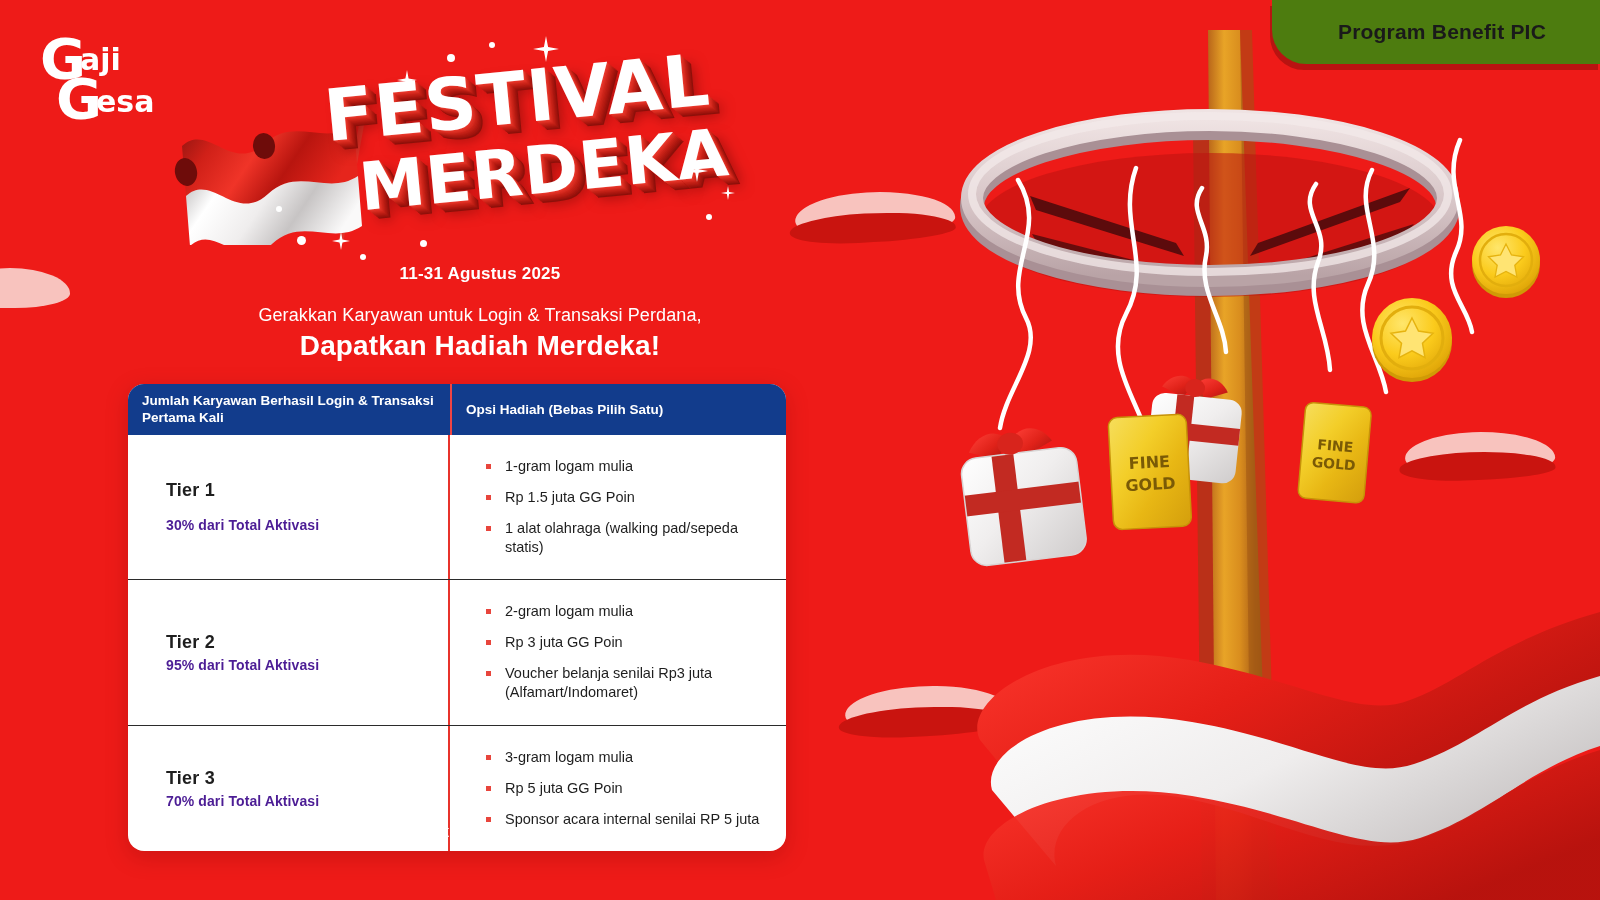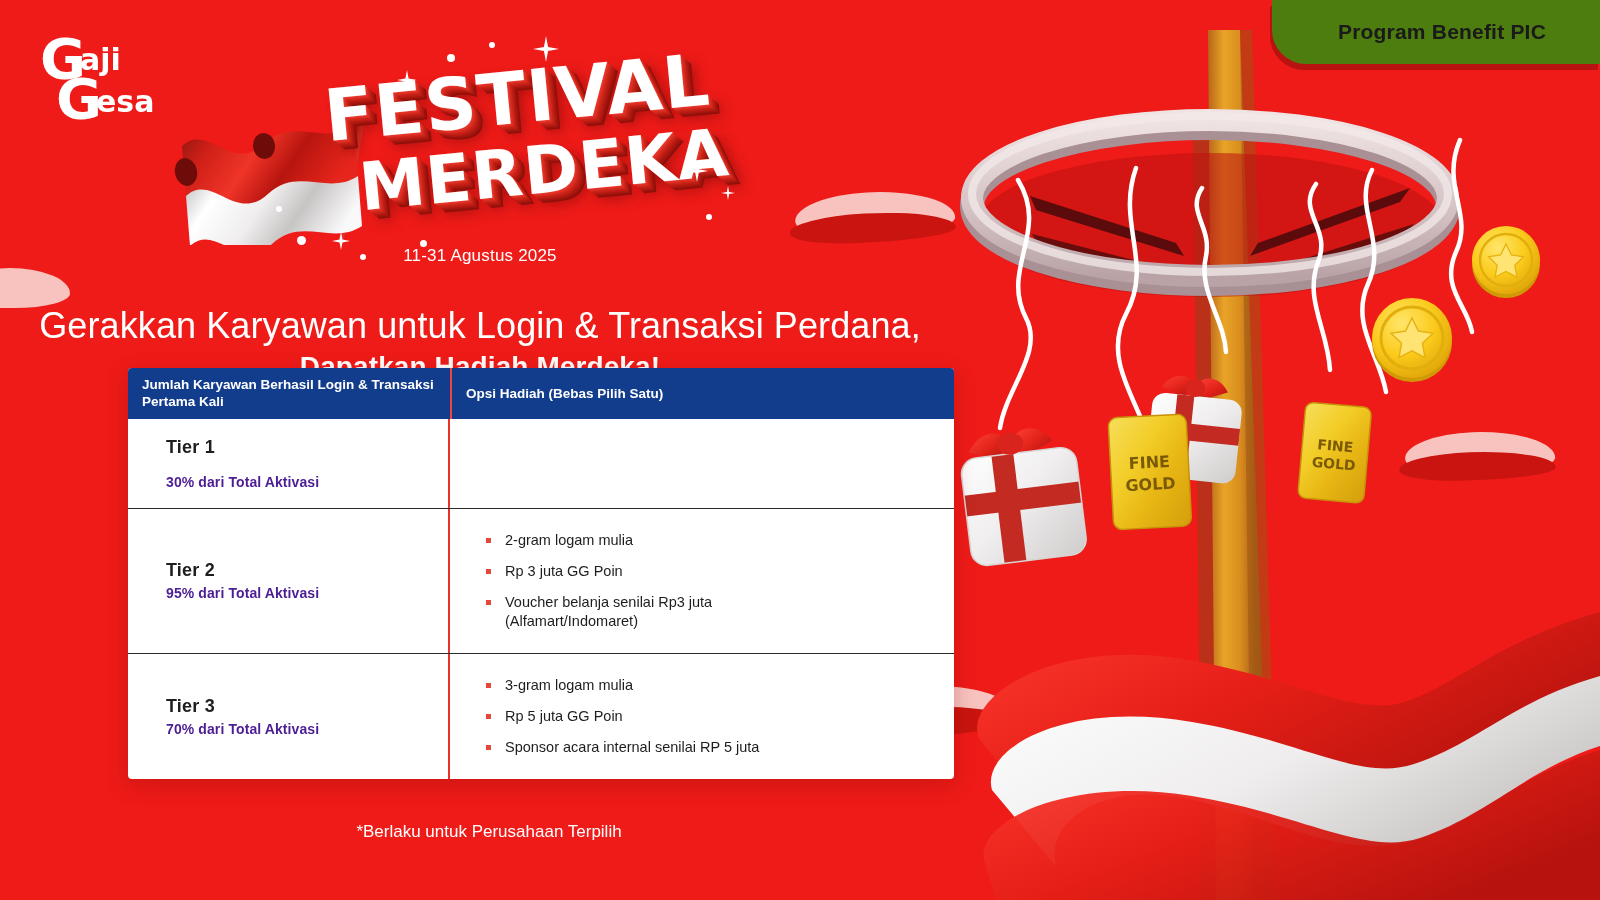--- a/index.html
+++ b/index.html
@@ -129,61 +129,61 @@
   .spark4::before {
     clip-path: polygon(50% 0%, 58% 42%, 100% 50%, 58% 58%, 50% 100%, 42% 58%, 0% 50%, 42% 42%);
   }
   .spark4::after { display: none; }
   .dot { border-radius: 50%; }
 
   
   .date-line {
     position: absolute;
     left: 0; right: 0;
-    top: 246px;
+    top: 264px;
     width: 960px;
     text-align: center;
     font-size: 17px;
-    font-weight: normal;
+    font-weight: bold;
     color: #FFFFFF;
     letter-spacing: .2px;
     z-index: 25;
   }
 
   
   .headline {
     position: absolute;
     left: 0;
     top: 305px;
     width: 960px;
     text-align: center;
     z-index: 25;
   }
   .headline .h-line1 {
-    font-size: 36px;
+    font-size: 18px;
     color: #FFFFFF;
     font-weight: normal;
     letter-spacing: .1px;
   }
   .headline .h-line2 {
     margin-top: 4px;
     font-size: 28px;
     color: #FFFFFF;
     font-weight: bold;
     letter-spacing: .1px;
   }
 
   
   .table-card {
     position: absolute;
     left: 128px;
-    top: 368px;
-    width: 826px;
+    top: 384px;
+    width: 658px;
     background: #FFFFFF;
-    border-radius: 4px;
+    border-radius: 16px;
     box-shadow: 0 6px 22px rgba(110,8,6,.25);
     overflow: hidden;
     z-index: 26;
   }
   .t-head {
     display: flex;
     background: #123C8C;
     min-height: 48px;
   }
   .t-head .th {
@@ -483,20 +483,34 @@
     <div class="t-head">
       <div class="th th-left">Jumlah Karyawan Berhasil Login &amp; Transaksi Pertama Kali</div>
       <div class="th th-right">Opsi Hadiah (Bebas Pilih Satu)</div>
     </div>
 
     <div class="t-row">
       <div class="cell-left gap-wide">
         <div class="tier-name">Tier 1</div>
         <div class="tier-sub">30% dari Total Aktivasi</div>
       </div>
+      <div class="cell-right">
+        <div class="prize-item">
+          <span class="prize-bullet"></span>
+          <span>1-gram logam mulia</span>
+        </div>
+        <div class="prize-item">
+          <span class="prize-bullet"></span>
+          <span>Rp 1.5 juta GG Poin</span>
+        </div>
+        <div class="prize-item">
+          <span class="prize-bullet"></span>
+          <span>1 alat olahraga (walking pad/sepeda statis)</span>
+        </div>
+      </div>
     </div>
 
     <div class="t-row">
       <div class="cell-left gap-tight">
         <div class="tier-name">Tier 2</div>
         <div class="tier-sub">95% dari Total Aktivasi</div>
       </div>
       <div class="cell-right">
         <div class="prize-item">
           <span class="prize-bullet"></span>

